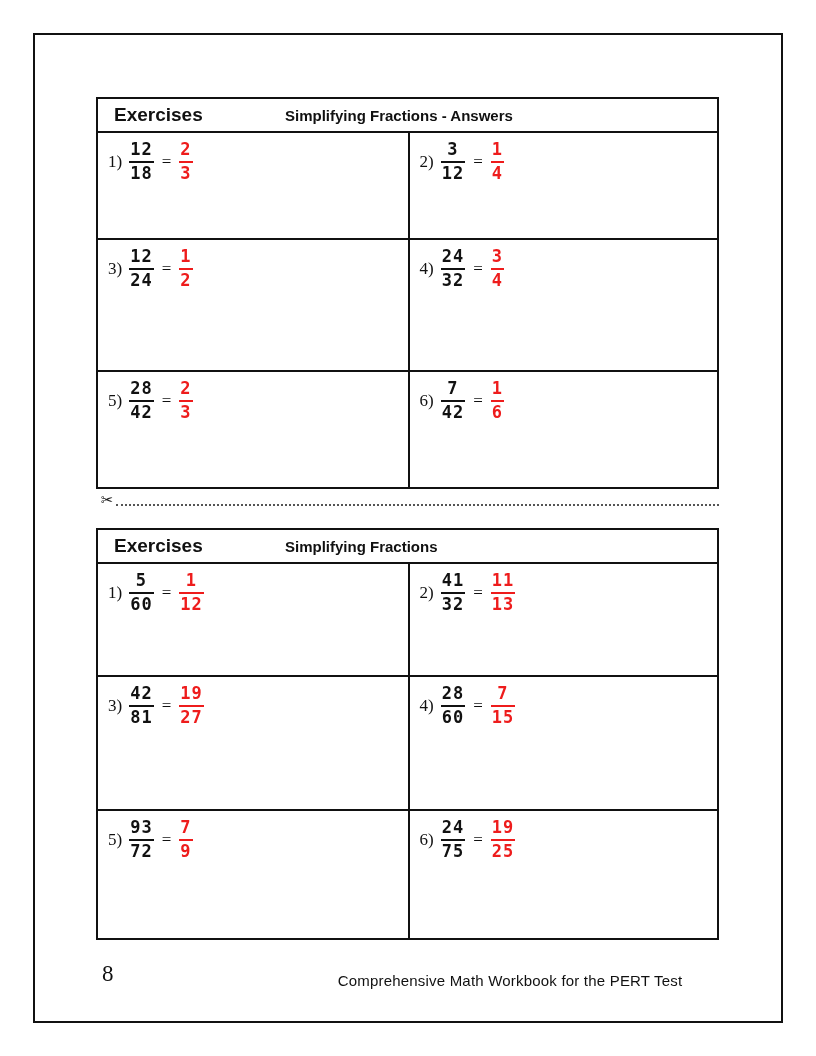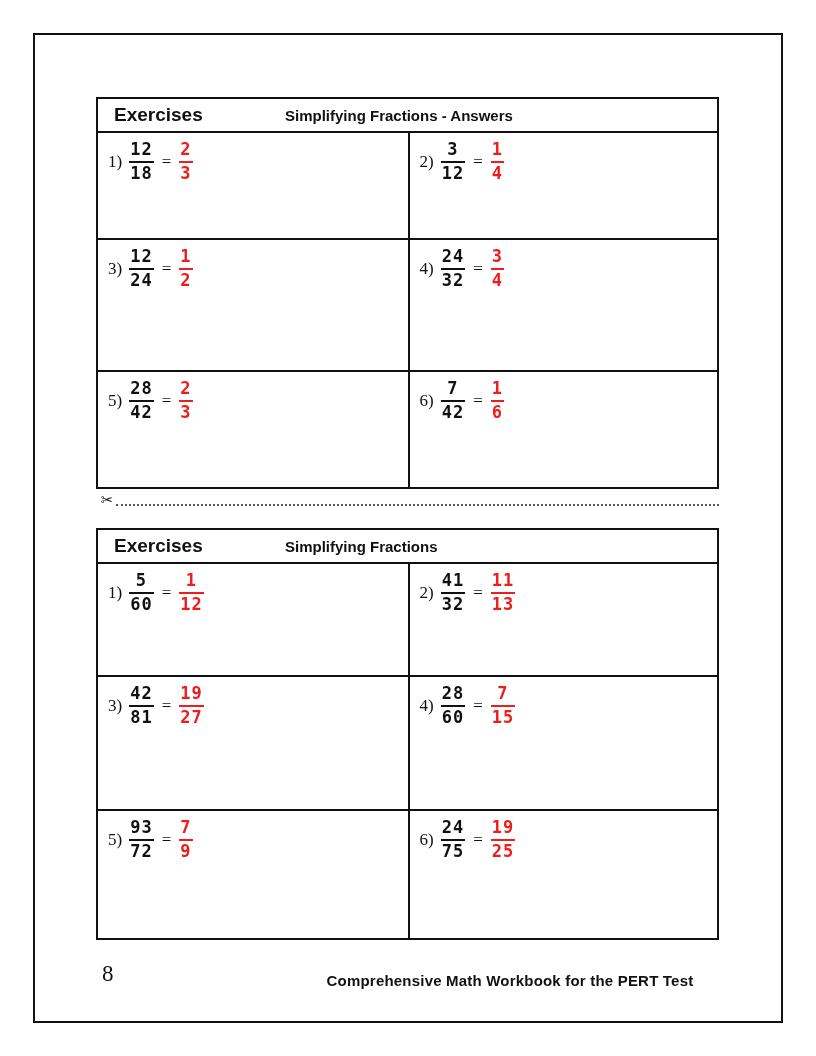--- a/index.html
+++ b/index.html
@@ -96,21 +96,21 @@
   }
   
   .page-number{
     position:absolute;left:102px;top:961px;
     font-family:"Liberation Serif", serif;
     font-size:23px;
   }
   .book-title{
     position:absolute;left:300px;top:972px;width:420px;
     text-align:center;
-    font-weight:bold;font-size:15px;
+    font-weight:normal;font-size:15px;
     letter-spacing:0.2px;
   }
 </style>
 </head>
 <body>
 
 <div class="page-frame"></div>
 
 <div class="ex-table tbl-answers">
   <div class="tbl-header">

